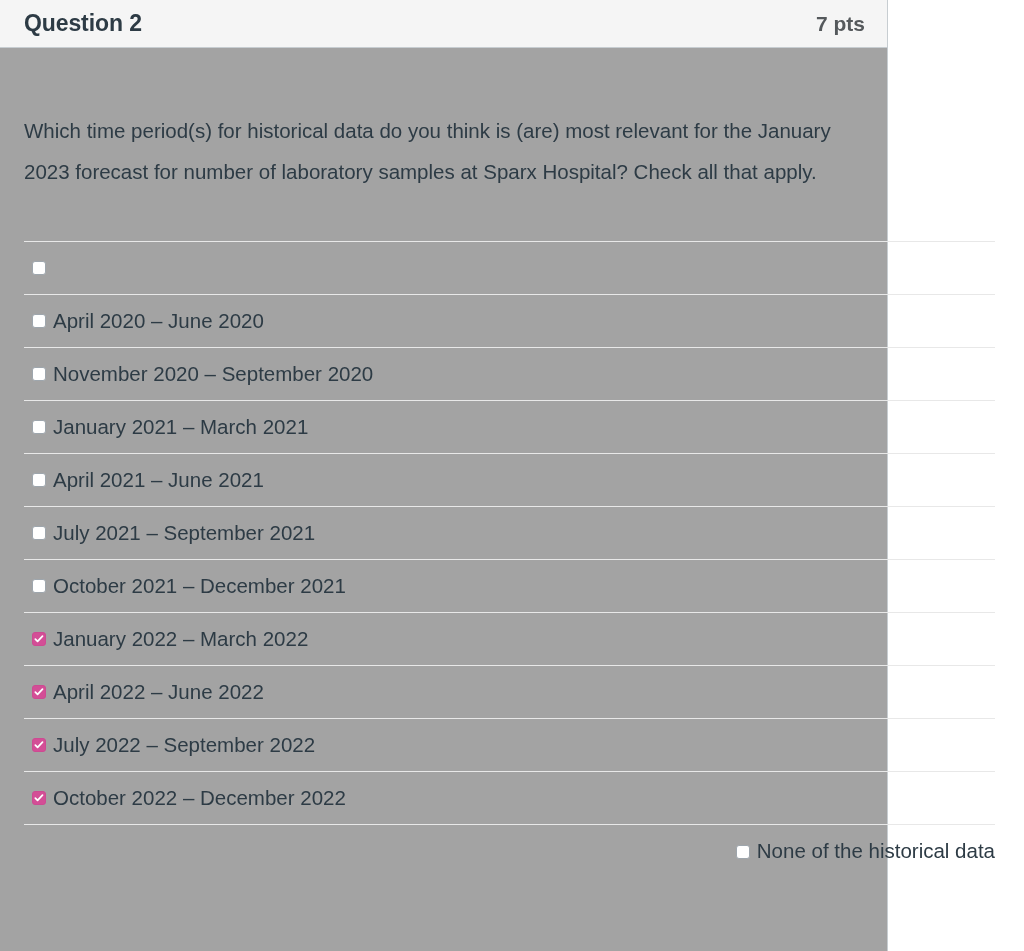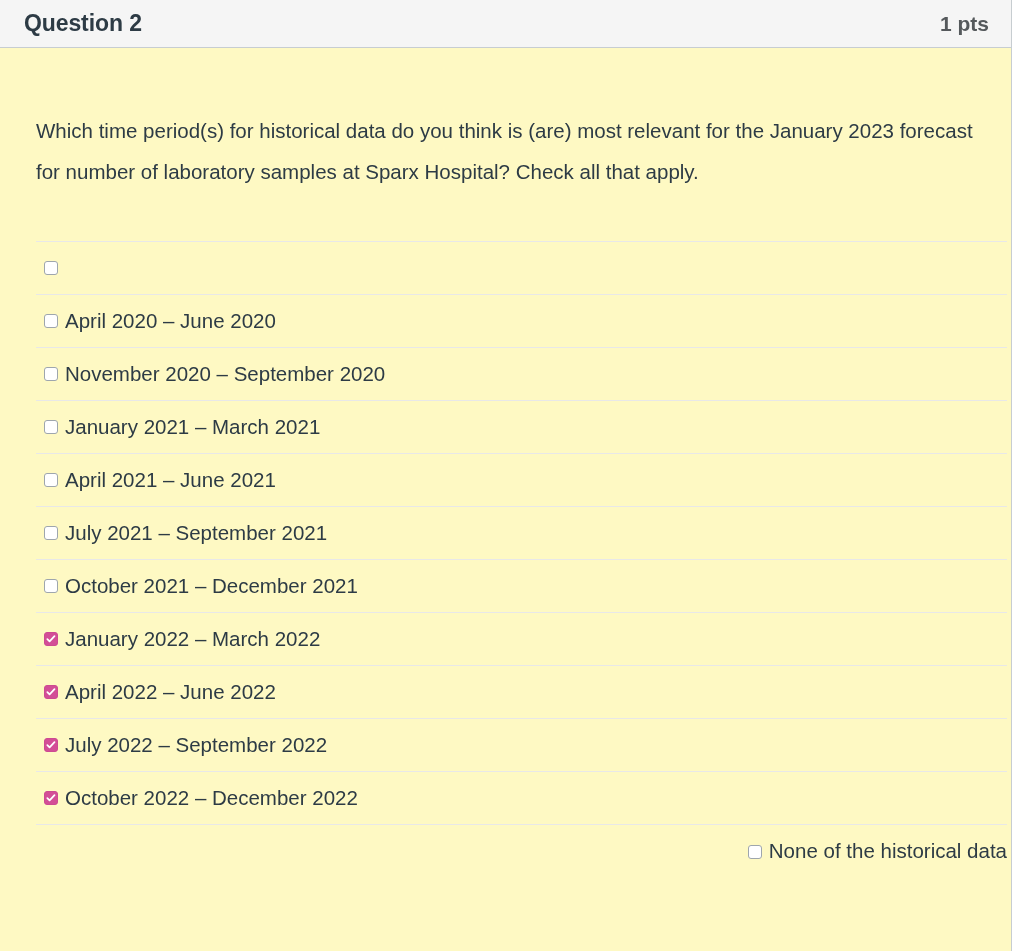--- a/index.html
+++ b/index.html
@@ -14,23 +14,23 @@
     overflow: hidden;
     position: relative;
     color: #2d3b45;
   }
 
   
   .question-card {
     position: absolute;
     left: 0;
     top: 0;
-    width: 1012px;
+    width: 888px;
     height: 951px;
-    background: #fef9c3;
+    background: #a3a3a3;
     border-right: 1px solid #c7cdd1;
     box-sizing: border-box;
   }
 
   
   .question-header {
     height: 48px;
     background: #f5f5f5;
     border-bottom: 1px solid #c7cdd1;
     display: flex;
@@ -50,21 +50,20 @@
     font-size: 21px;
     font-weight: bold;
     color: #55595c;
     line-height: 1;
     white-space: nowrap;
   }
 
   
   .question-body {
     padding: 0 24px 0 24px;
-    margin-left: 12px;
   }
 
   .question-text {
     font-size: 20.5px;
     line-height: 41px;
     color: #2d3b45;
     margin: 0;
     padding-top: 62px;
     max-width: 968px;
     font-weight: normal;
@@ -124,21 +123,21 @@
     white-space: nowrap;
   }
 </style>
 </head>
 <body>
 
 <div class="question-card">
 
   <div class="question-header">
     <div class="question-name">Question 2</div>
-    <div class="question-points">1 pts</div>
+    <div class="question-points">7 pts</div>
   </div>
 
   <div class="question-body">
     <p class="question-text">Which time period(s) for historical data do you think is (are) most relevant for the January 2023 forecast for number of laboratory samples at Sparx Hospital? Check all that apply.</p>
 
     <div class="answers" id="answers-list">
         <div class="answer-row">
           <span class="checkbox unchecked"></span>
         </div>
         <div class="answer-row">

